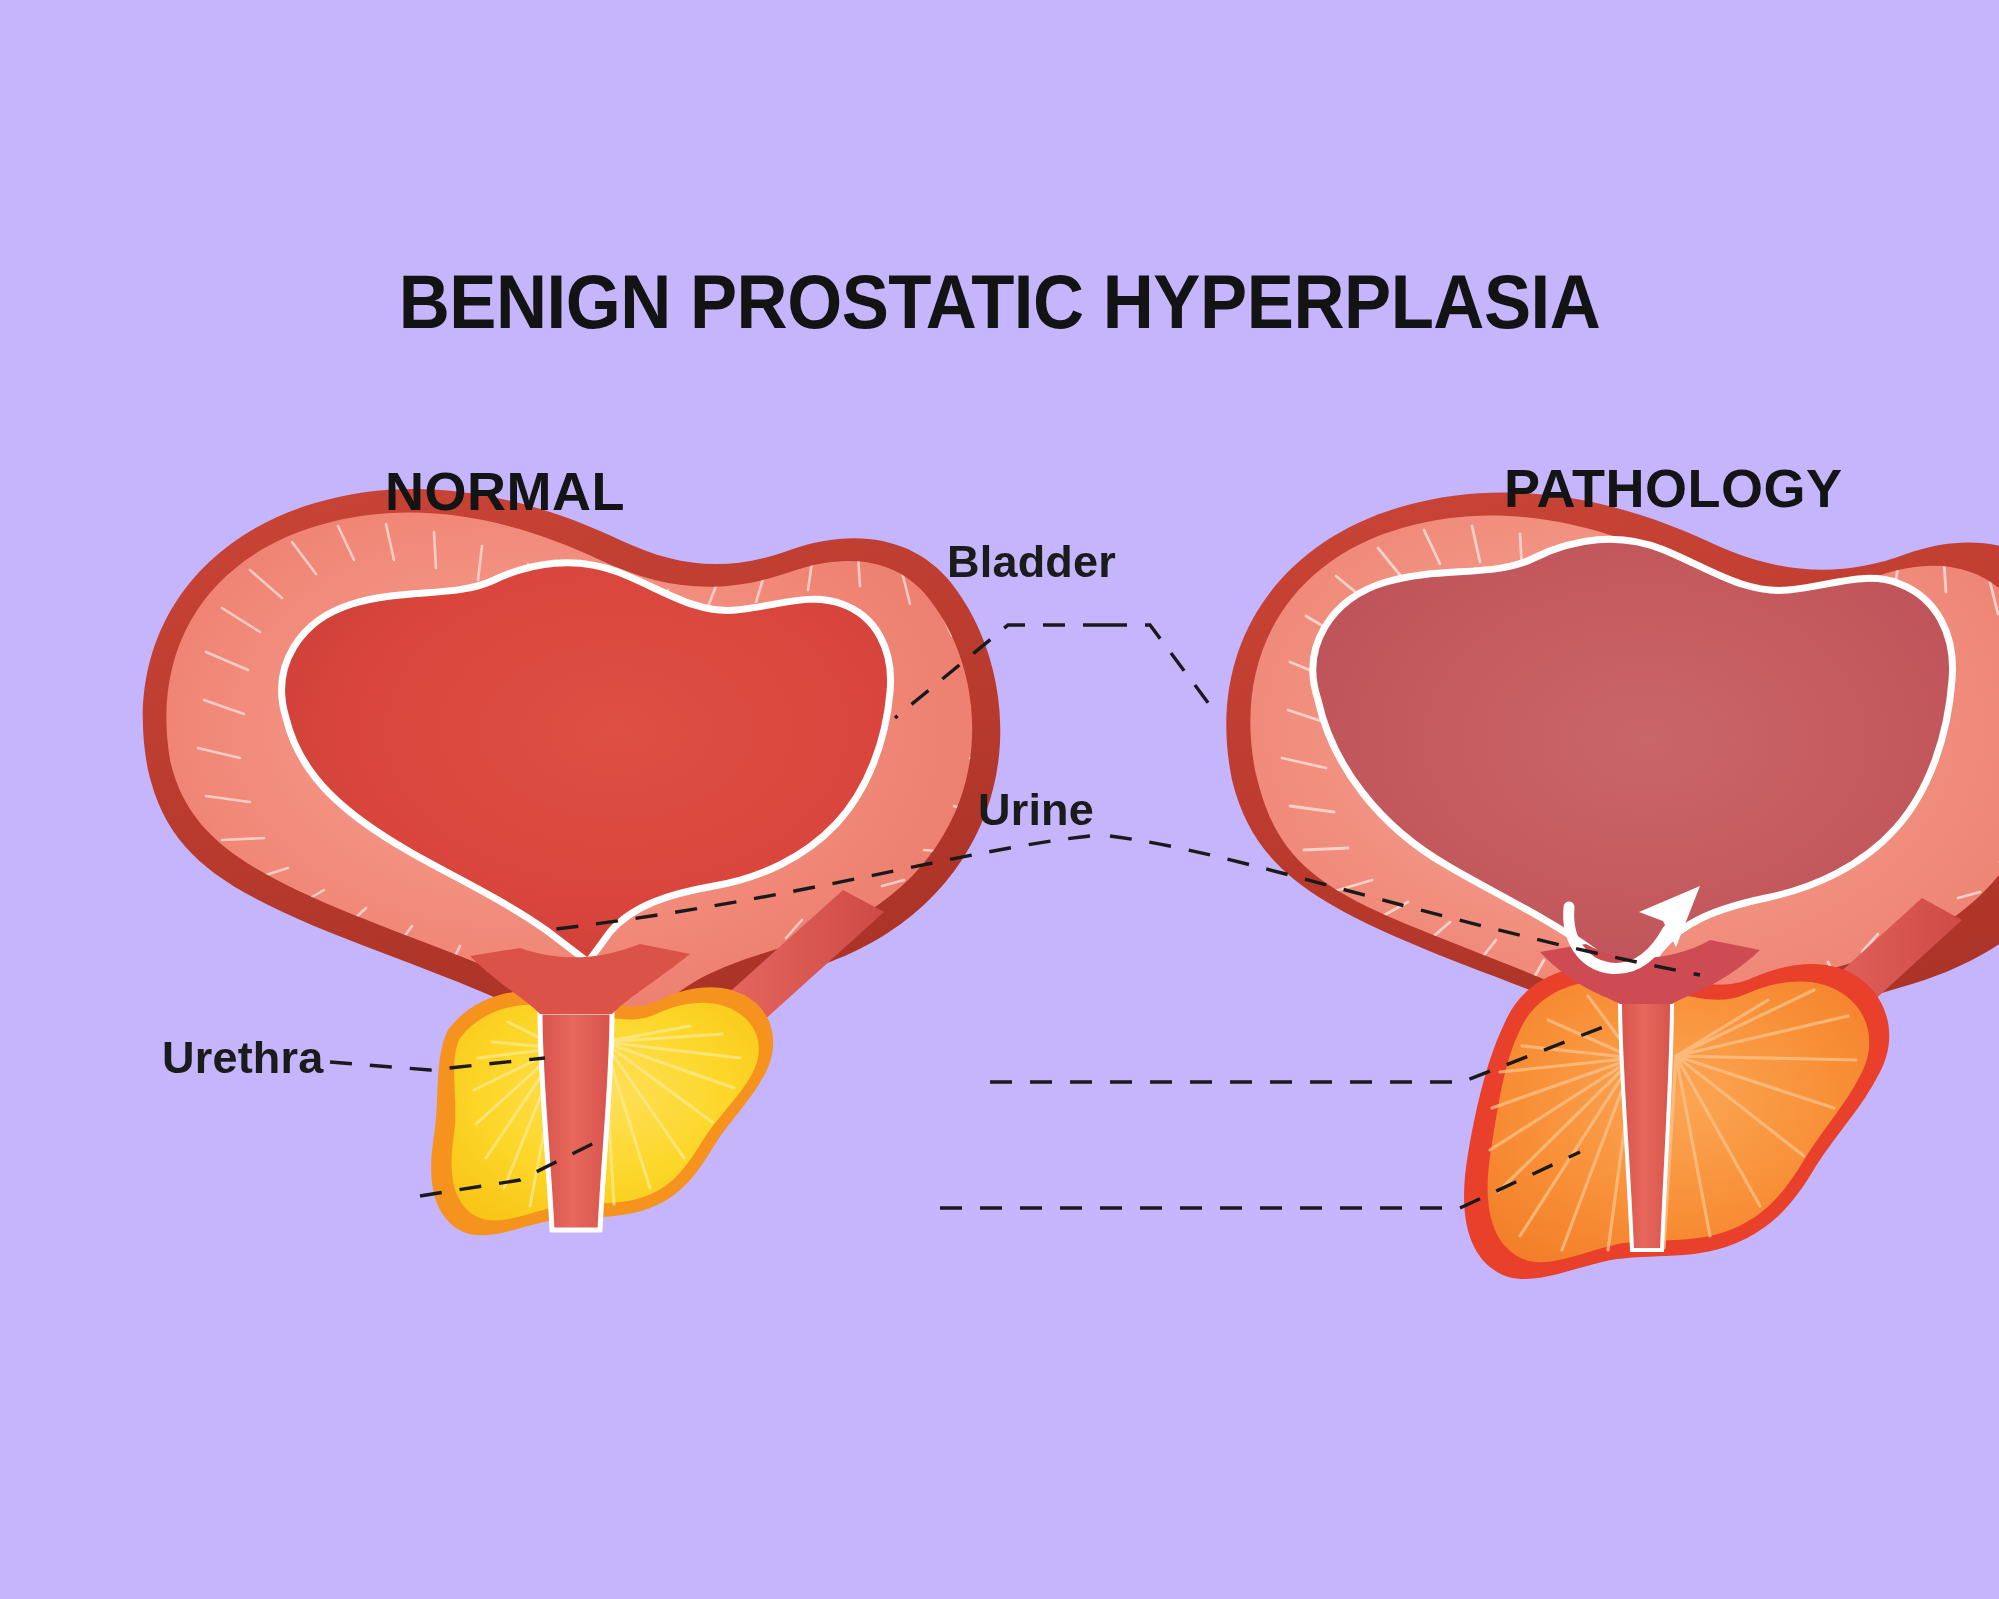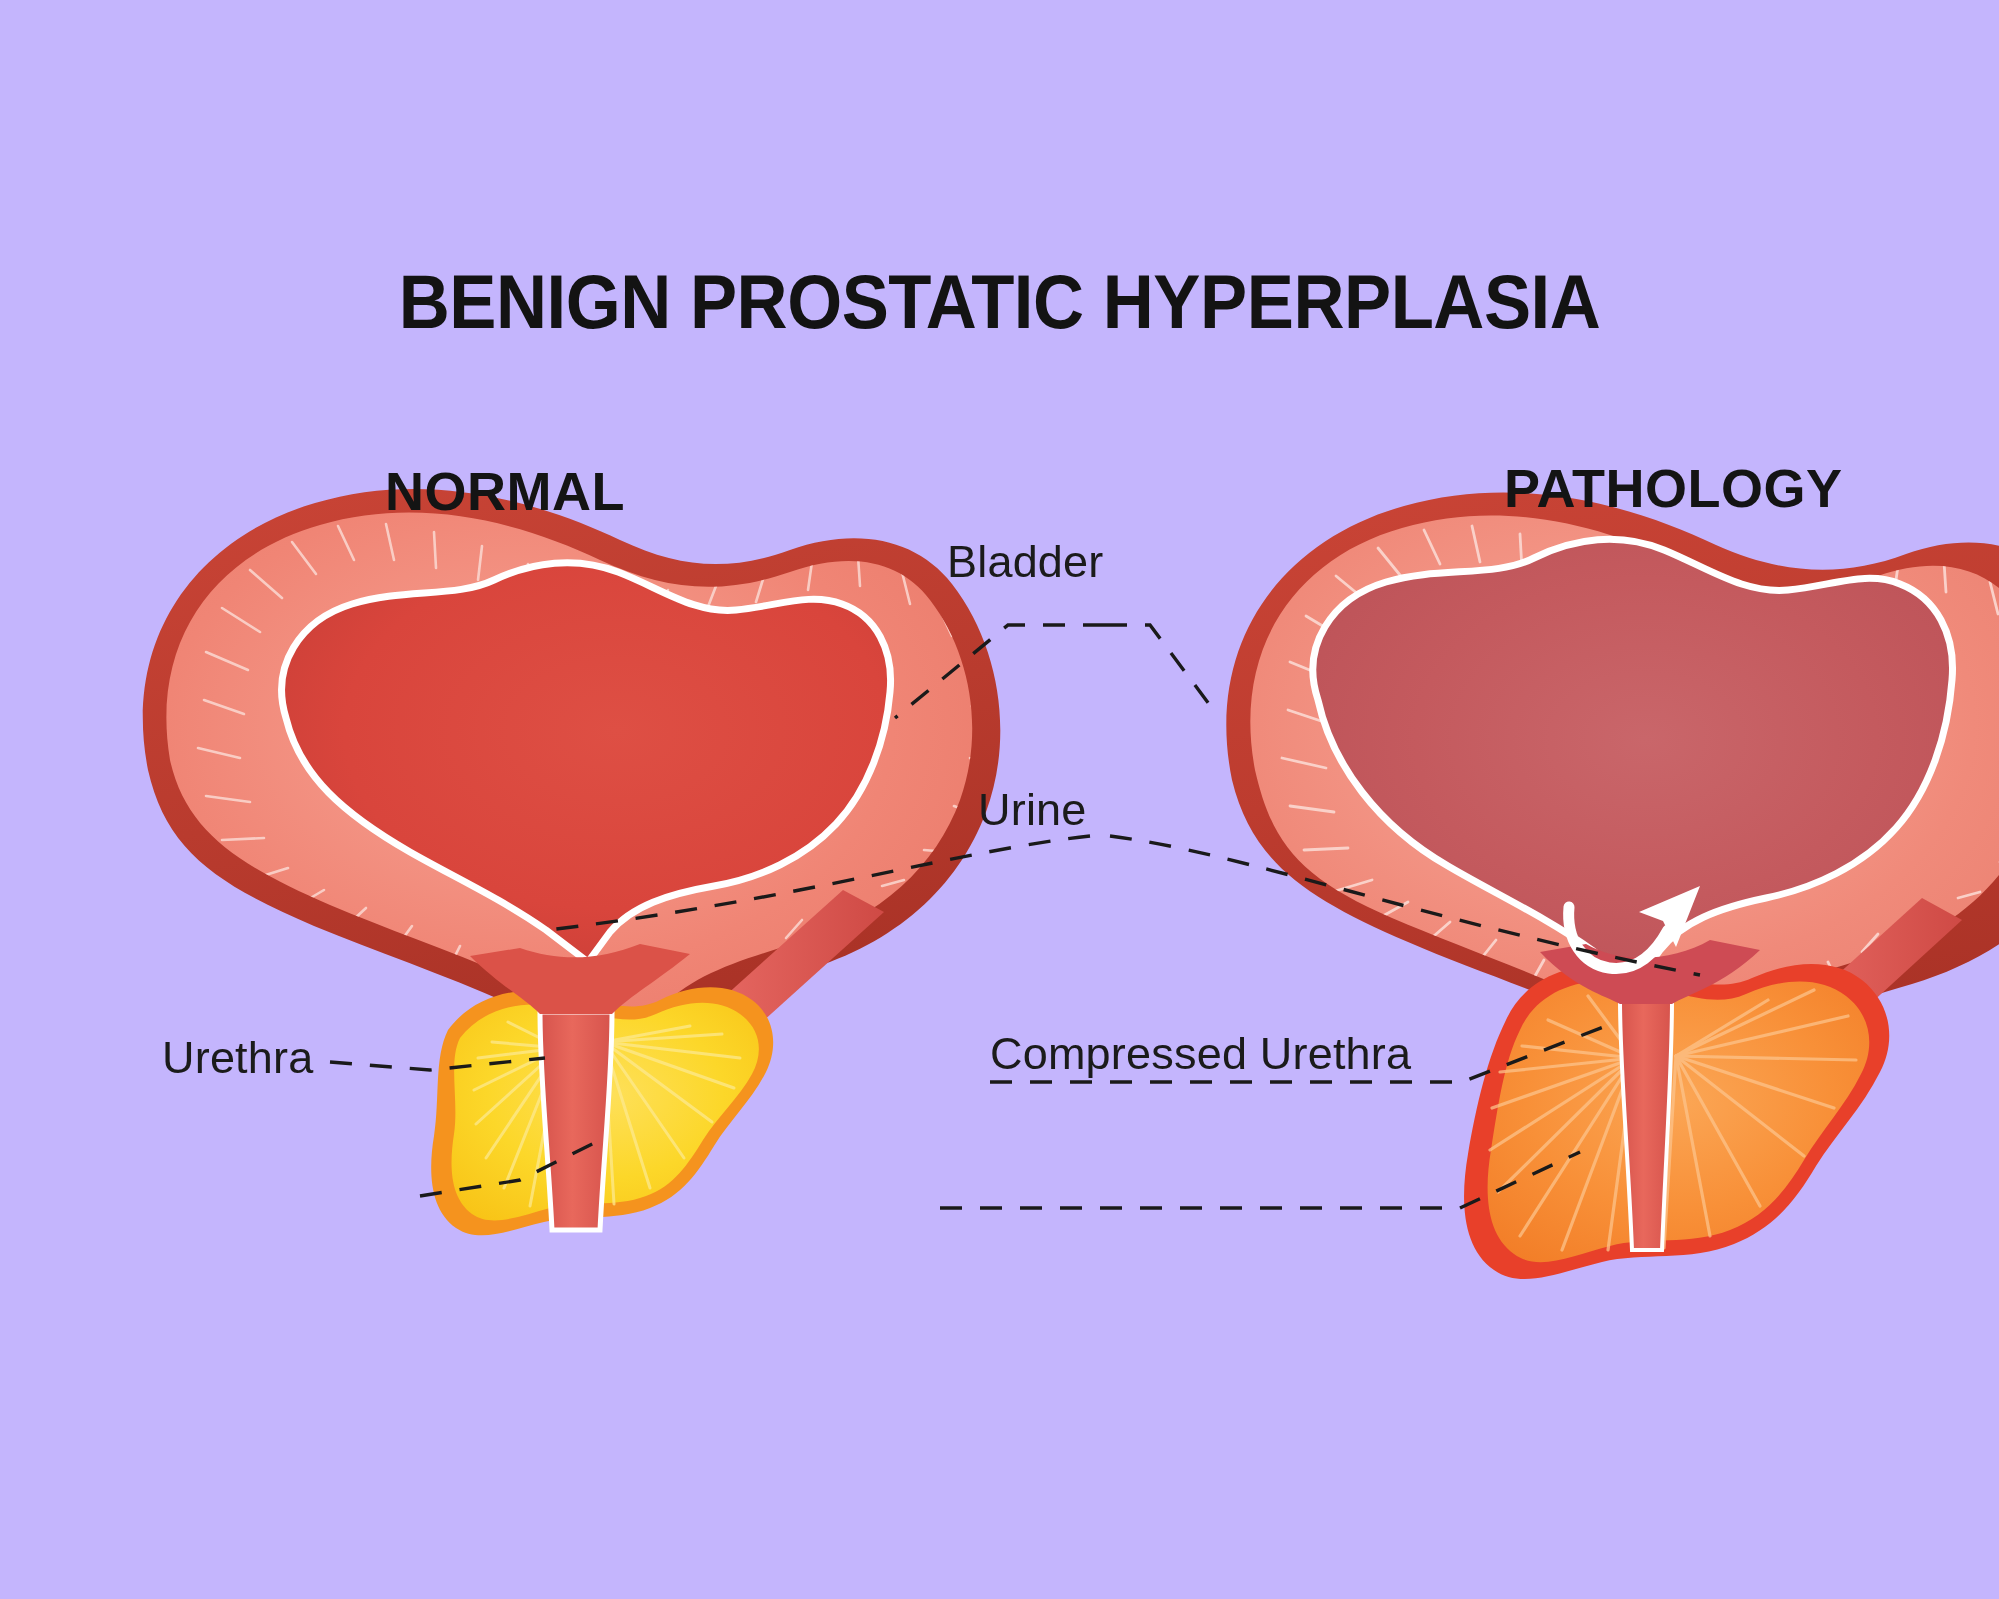--- a/index.html
+++ b/index.html
@@ -44,21 +44,21 @@
     color: #141414;
     white-space: nowrap;
   }
   #head-normal   { left: 385px;  top: 460px; }
   #head-pathology{ left: 1504px; top: 457px; }
 
   
   .label {
     position: absolute;
     font-family: "Liberation Sans", sans-serif;
-    font-weight: normal;
+    font-weight: bold;
     font-size: 45px;
     color: #1b1b1b;
     white-space: nowrap;
     letter-spacing: 0.2px;
   }
   #lbl-bladder            { left: 947px;  top: 536px; }
   #lbl-urine              { left: 978px;  top: 784px; }
   #lbl-urethra            { left: 150px;  top: 1032px; margin-left: 12px; }
   #lbl-prostate-gland     { left: 88px;   top: 1160px; }
   #lbl-compressed-urethra { left: 990px;  top: 1028px; }
@@ -399,15 +399,14 @@
   </svg>
 
   <div id="title">BENIGN PROSTATIC HYPERPLASIA</div>
 
   <div class="col-head" id="head-normal">NORMAL</div>
   <div class="col-head" id="head-pathology">PATHOLOGY</div>
 
   <div class="label" id="lbl-bladder">Bladder</div>
   <div class="label" id="lbl-urine">Urine</div>
   <div class="label" id="lbl-urethra">Urethra</div>
-  <div class="label" id="lbl-compressed-urethra">Compressed Urethra</div>
 
 </div>
 
 </body></html>

